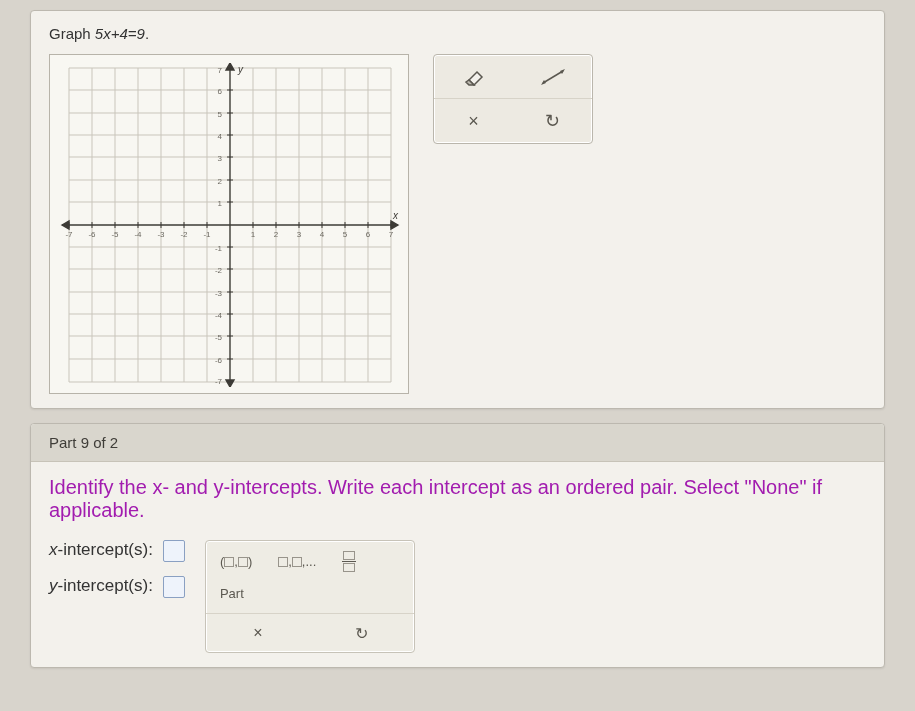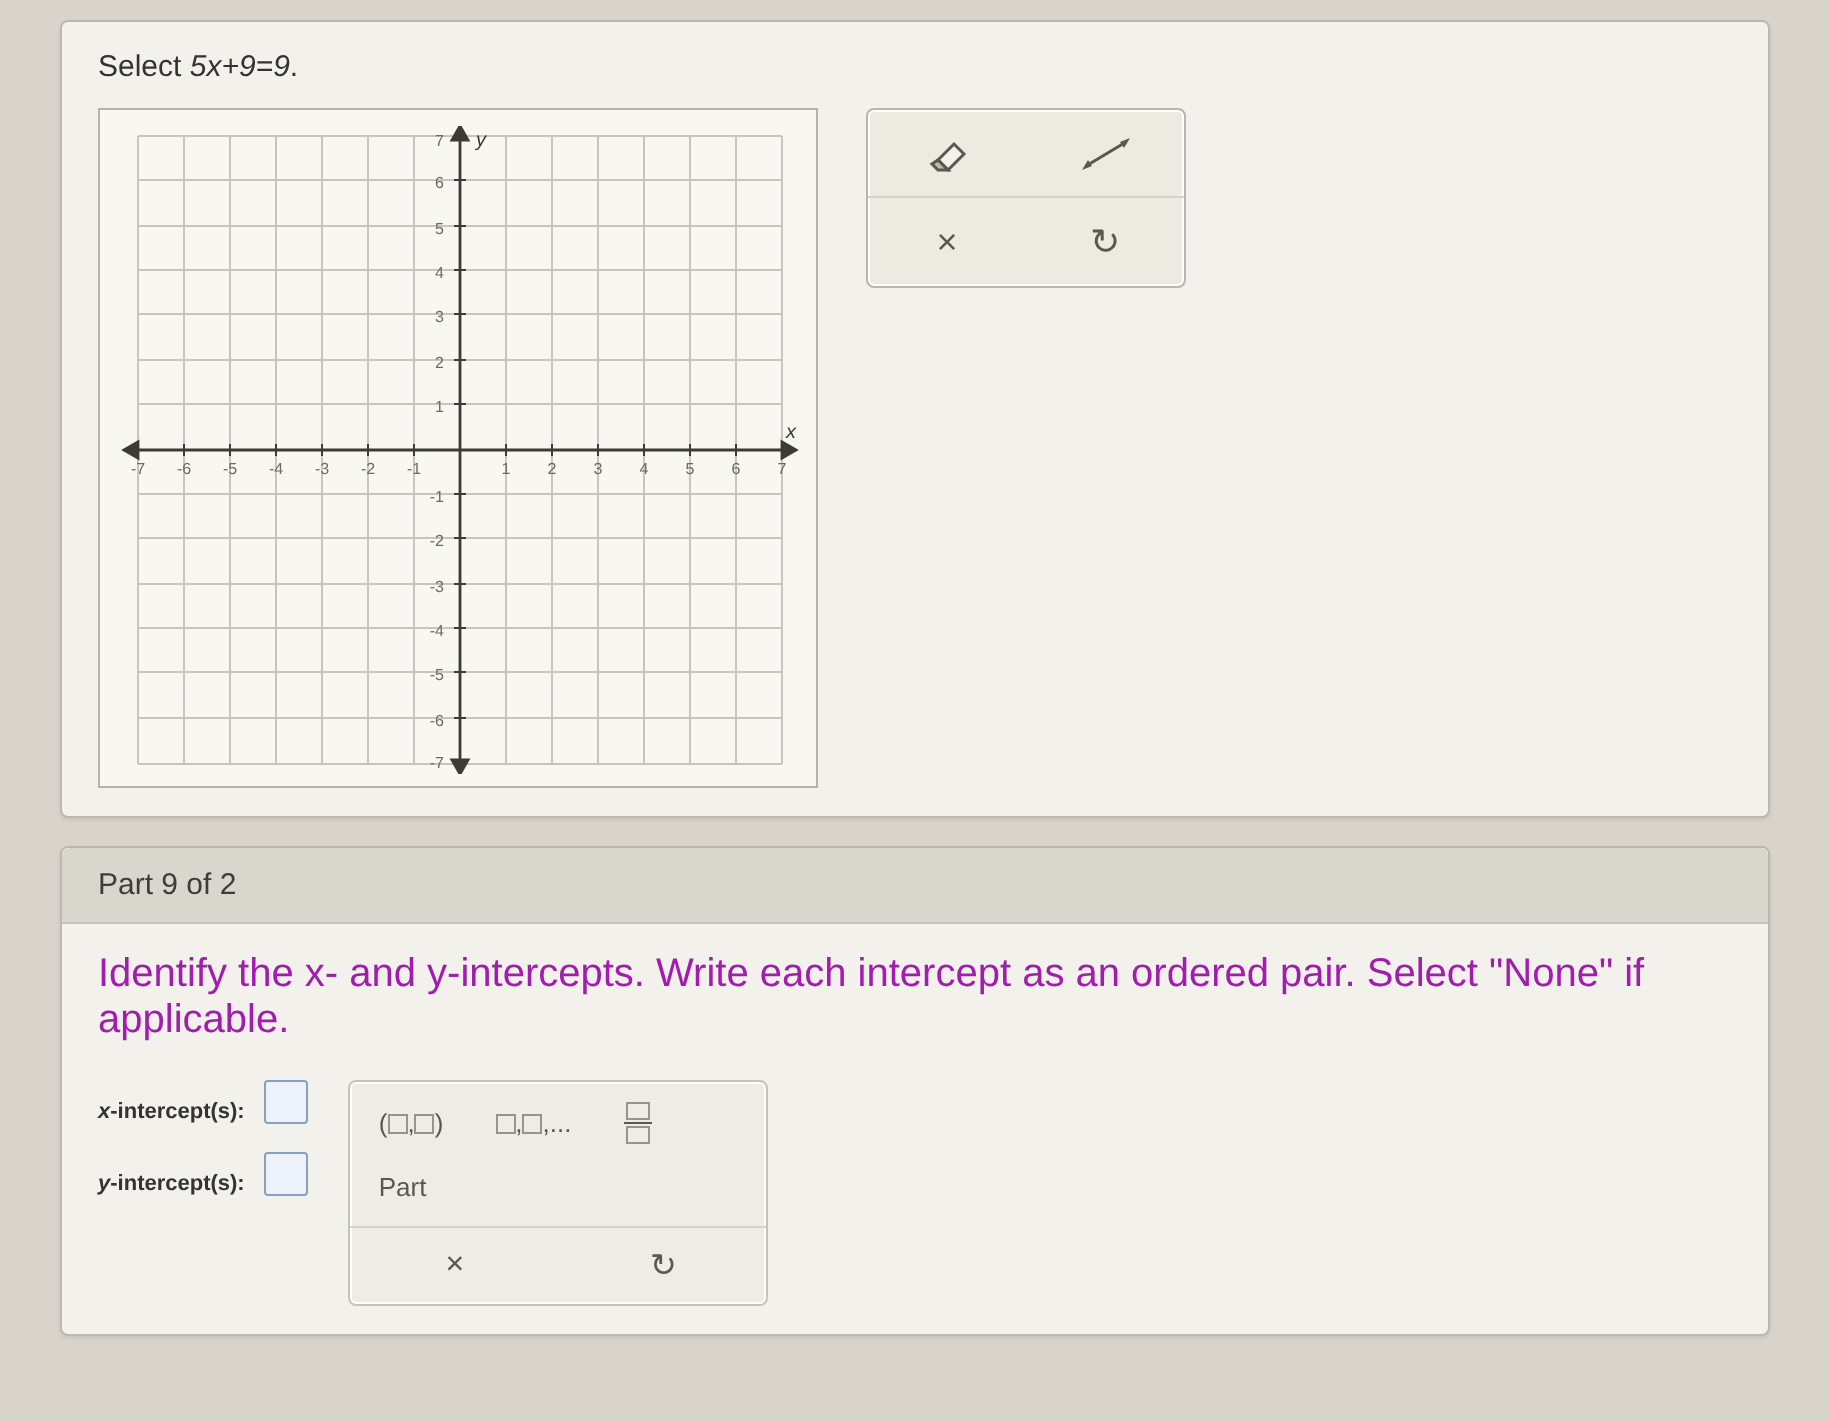--- a/index.html
+++ b/index.html
@@ -65,22 +65,22 @@
     font-size: 15px;
     color: #3f3d38;
     border-radius: 4px 4px 0 0;
   }
   .instruction {
     font-size: 20px;
     color: #a21caf;
     margin-bottom: 18px;
   }
   .intercept-row {
-    display: flex; align-items: flex-end; gap: 10px; margin-bottom: 14px;
-    font-size: 11px; color: #333; font-weight: bold;
+    display: flex; align-items: flex-start; gap: 10px; margin-bottom: 14px;
+    font-size: 17px; color: #333;
   }
   .intercept-row .label { font-style: italic; }
   .answer-box {
     width: 22px; height: 22px;
     border: 1px solid #8aa0c2;
     background: #eef3fb;
     border-radius: 2px;
     cursor: text;
   }
   .palette {
@@ -111,21 +111,21 @@
   .frac .bar{ width:14px; height:1px; background:#5b5850; margin:1px 0;}
   .placeholder-sq{ display:inline-block; width:10px; height:10px; border:1px solid #98948b; vertical-align:middle;}
   .answers-wrap{ display:flex; align-items:flex-start; }
   .answers-col{ display:flex; flex-direction:column; }
 </style>
 </head>
 <body>
 
 <div class="card">
   <div class="prompt">
-    <span>Select </span><span class="math-var">5x+9=9</span><span>.</span>
+    <span>Graph </span><span class="math-var">5x+4=9</span><span>.</span>
   </div>
   <div class="row1">
     <div class="graph-box">
       <svg class="grid" width="344" height="324" viewBox="0 0 344 324">
         <g stroke="#c9c5bb" stroke-width="1">
 
           <line x1="11" y1="5" x2="11" y2="319"></line>
             <line x1="34" y1="5" x2="34" y2="319"></line>
             <line x1="57" y1="5" x2="57" y2="319"></line>
             <line x1="80" y1="5" x2="80" y2="319"></line>

